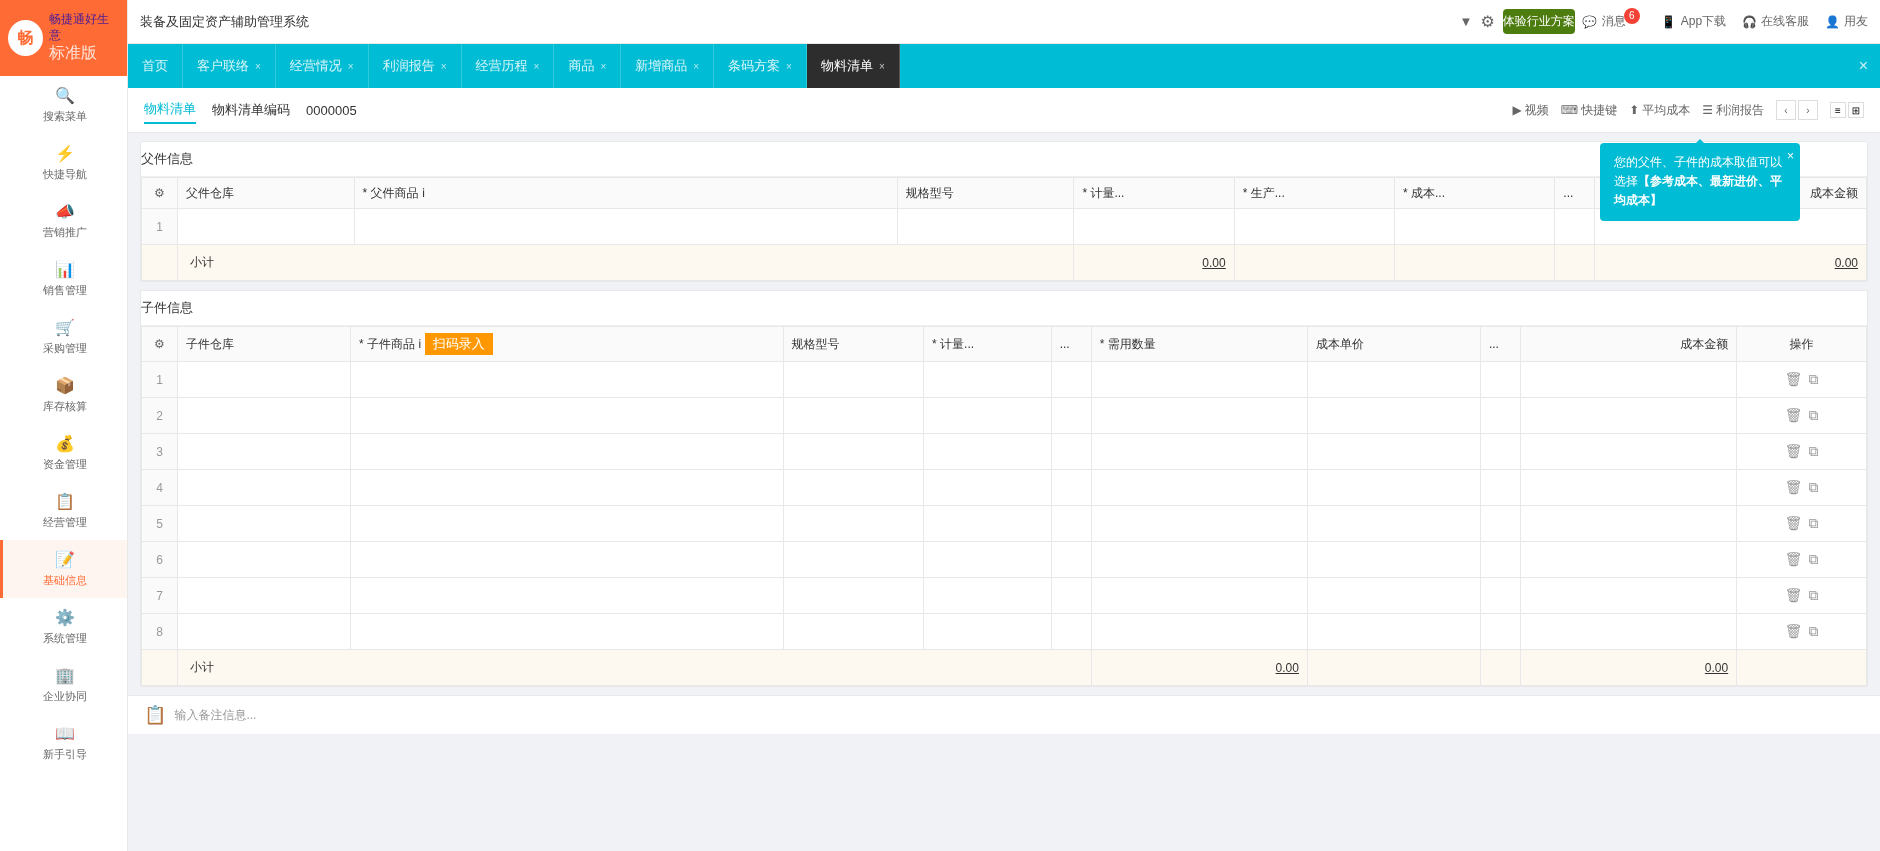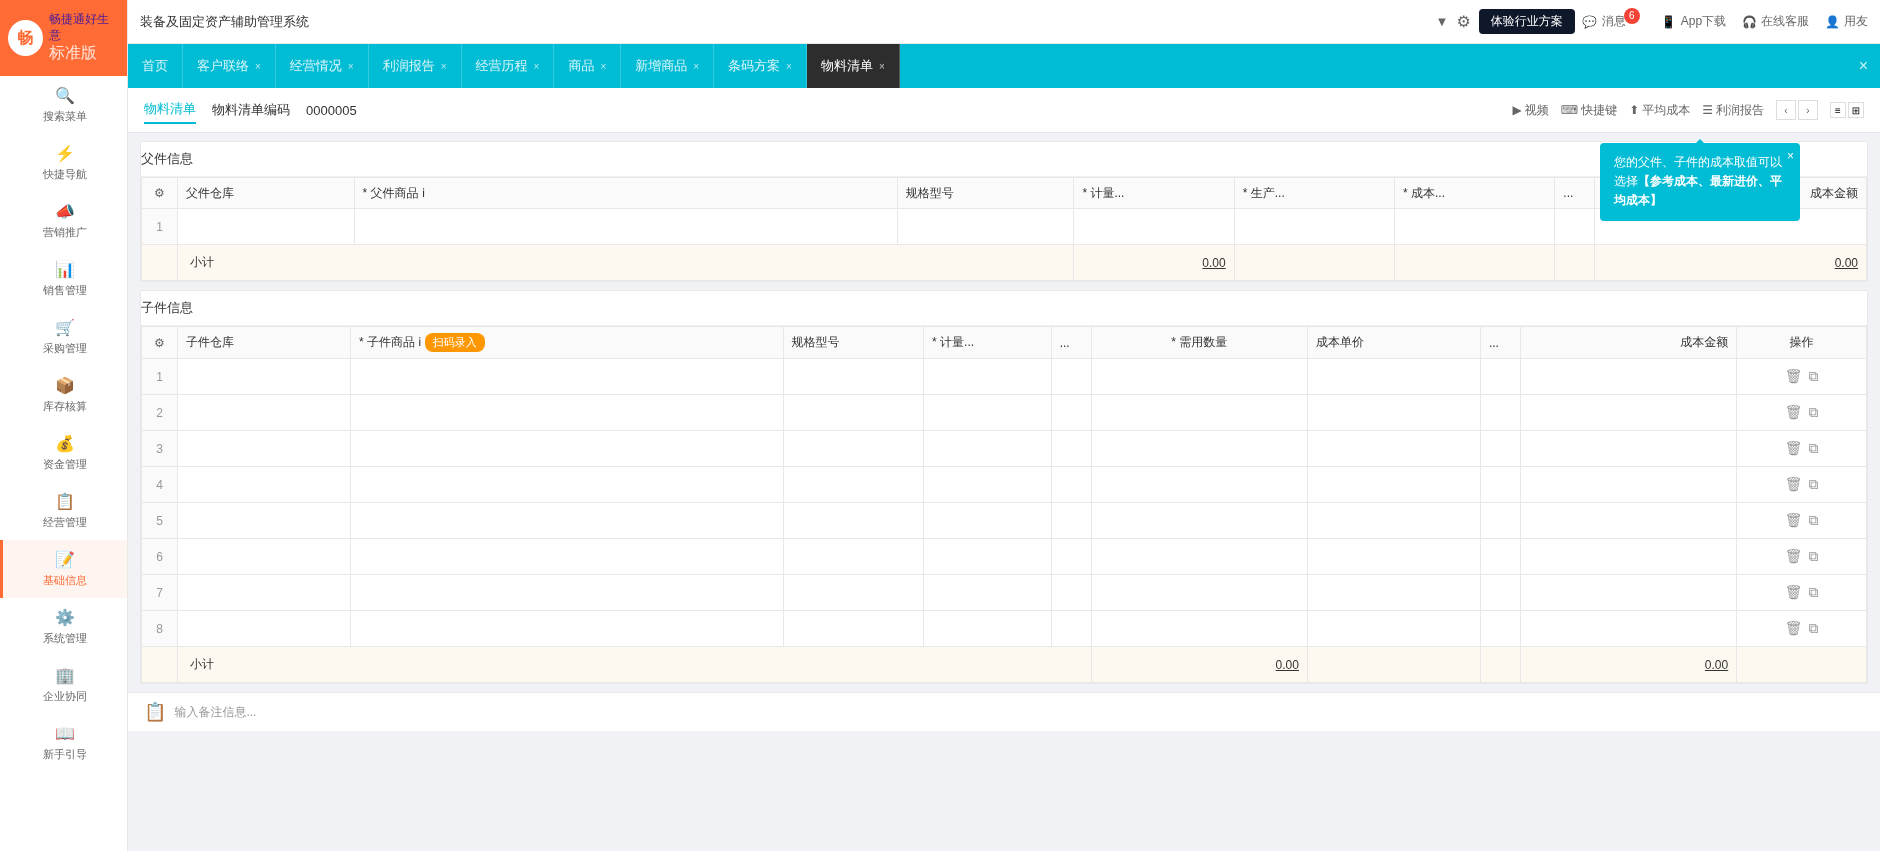--- a/index.html
+++ b/index.html
@@ -16,21 +16,21 @@
     .sidebar-item-icon { font-size: 16px; }
     .sidebar-item-label { font-size: 11px; text-align: center; }
 
     
     .main { flex: 1; display: flex; flex-direction: column; overflow: hidden; }
     
     
     .topbar { background: #fff; height: 44px; display: flex; align-items: center; padding: 0 12px; border-bottom: 1px solid #e8e8e8; gap: 8px; }
     .topbar-title { font-size: 13px; color: #333; flex: 1; }
     .topbar-btn { display: flex; align-items: center; gap: 4px; color: #666; font-size: 12px; cursor: pointer; }
-    .topbar-tag { background: #0f172a; color: #fff; padding: 4px 12px; border-radius: 4px; font-size: 12px; cursor: pointer; }
+    .topbar-tag { background: #4d7c0f; color: #fff; padding: 4px 0; border-radius: 4px; font-size: 12px; cursor: pointer; }
     .gear-icon { color: #666; font-size: 16px; cursor: pointer; }
     .badge { background: #f44336; color: #fff; border-radius: 50%; width: 16px; height: 16px; font-size: 10px; display: flex; align-items: center; justify-content: center; position: relative; top: -6px; left: -6px; }
     .topbar-right { display: flex; align-items: center; gap: 16px; margin-left: auto; }
     .user-area { display: flex; align-items: center; gap: 4px; color: #666; font-size: 12px; cursor: pointer; }
     
     
     .nav-tabs { background: #00bcd4; display: flex; align-items: center; height: 44px; overflow: hidden; }
     .nav-tab { padding: 0 14px; height: 44px; display: flex; align-items: center; gap: 4px; color: rgba(255,255,255,0.85); font-size: 13px; cursor: pointer; white-space: nowrap; border-right: 1px solid rgba(255,255,255,0.2); }
     .nav-tab.active { background: #2d2d2d; color: #fff; }
     .nav-tab-close { font-size: 10px; color: rgba(255,255,255,0.7); margin-left: 2px; }
@@ -59,21 +59,21 @@
     
     .table-wrap { overflow-x: auto; }
     table { width: 100%; border-collapse: collapse; font-size: 12px; }
     th { background: #fafafa; border: 1px solid #e8e8e8; padding: 6px 8px; text-align: left; color: #333; font-weight: 500; white-space: nowrap; }
     td { border: 1px solid #e8e8e8; padding: 6px 8px; color: #333; height: 36px; }
     .td-index { text-align: center; color: #999; width: 36px; background: #fafafa; }
     .td-subtotal { background: #fef9f0; font-weight: 500; }
     .td-subtotal-label { color: #333; padding-left: 12px; }
     .td-value { text-align: right; text-decoration: underline; }
     .th-settings { width: 32px; text-align: center; color: #666; }
-    .scan-btn { background: #ff9800; color: #fff; border: none; padding: 2px 8px; border-radius: 8px; font-size: 11px; cursor: pointer; }
+    .scan-btn { background: #ff9800; color: #fff; border: none; padding: 2px 8px; border-radius: 0; font-size: 13px; cursor: pointer; }
     .action-icons { display: flex; gap: 6px; justify-content: center; }
     .action-icon { color: #999; cursor: pointer; font-size: 14px; }
     
     
     .tooltip-popup { position: absolute; background: #00bcd4; color: #fff; padding: 10px 14px; border-radius: 4px; font-size: 12px; line-height: 1.6; max-width: 200px; z-index: 100; top: 130px; right: 140px; }
     .tooltip-popup::before { content: ''; position: absolute; top: -8px; left: 50%; transform: translateX(-50%); border: 4px solid transparent; border-bottom-color: #00bcd4; }
     .tooltip-close { position: absolute; top: 4px; right: 6px; cursor: pointer; font-size: 12px; }
     .tooltip-highlight { font-weight: bold; }
 
     .content-wrapper { position: relative; }
@@ -305,21 +305,21 @@
               <tr>
                 <th class="th-settings">⚙</th>
                 <th style="min-width:80px;">子件仓库</th>
                 <th style="min-width:200px;">
                   * 子件商品 ℹ
                   <button class="scan-btn">扫码录入</button>
                 </th>
                 <th>规格型号</th>
                 <th>* 计量...</th>
                 <th style="width:40px;">...</th>
-                <th style="min-width:100px; text-align:center;">* 需用数量</th>
+                <th style="min-width:100px; text-align:left;">* 需用数量</th>
                 <th style="min-width:80px;">成本单价</th>
                 <th style="width:40px;">...</th>
                 <th style="text-align:right; min-width:100px;">成本金额</th>
                 <th style="min-width:60px; text-align:center;">操作</th>
               </tr>
             </thead>
             <tbody id="child-rows">
 
             <tr>
     <td class="td-index">1</td>

